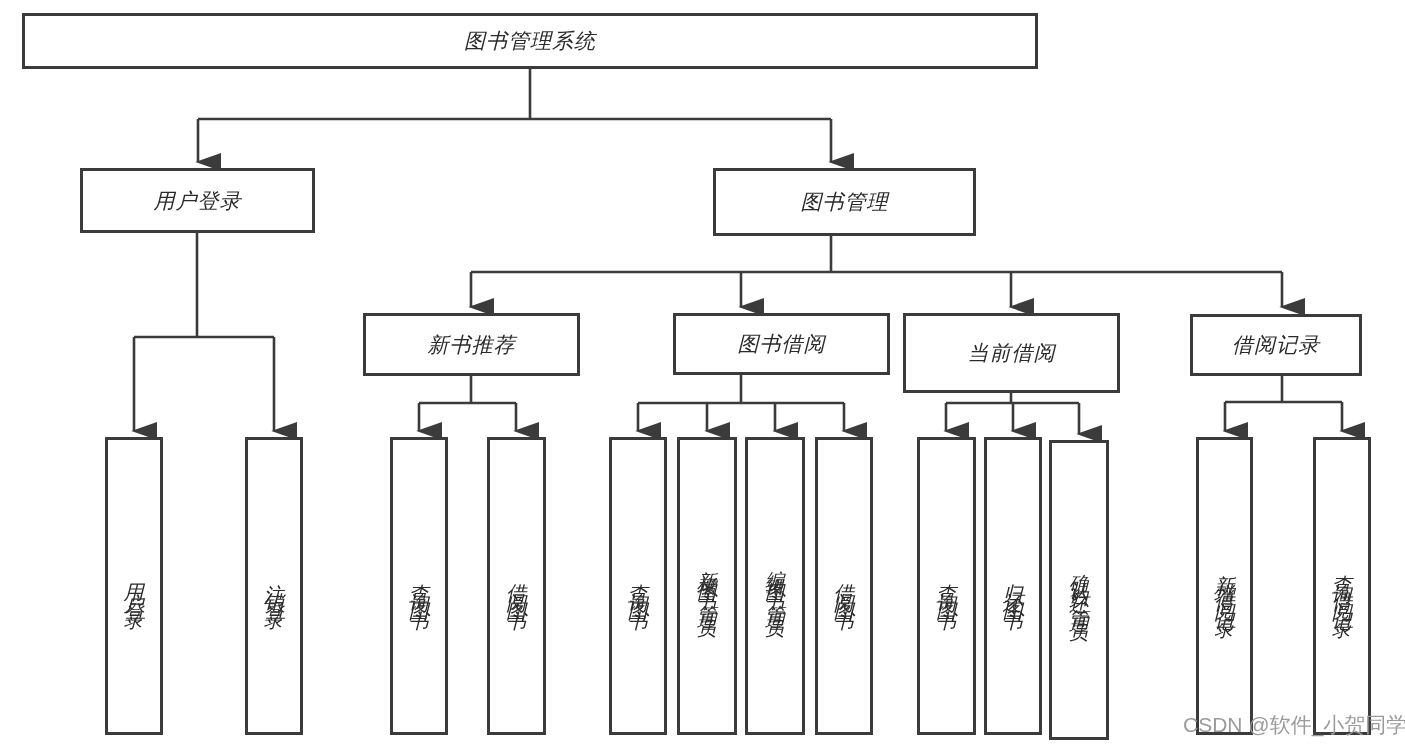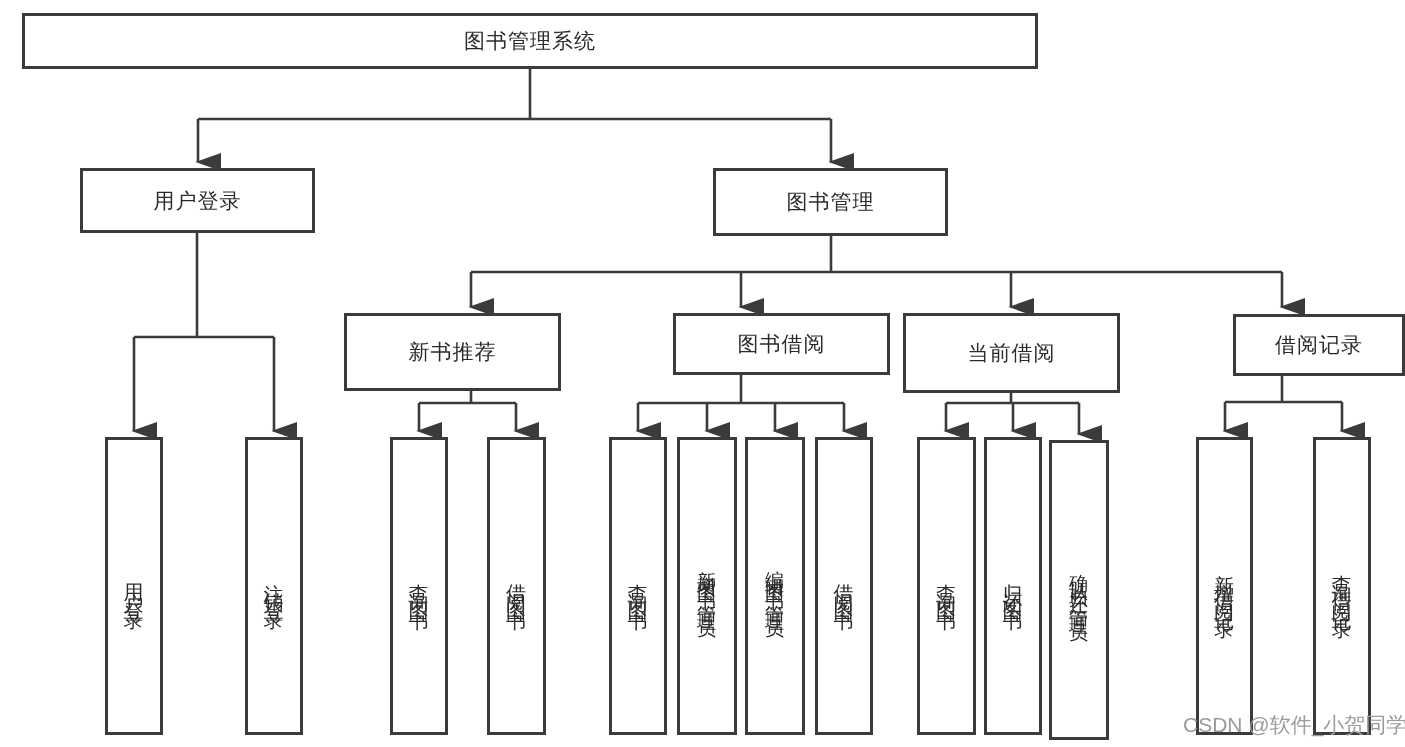--- a/index.html
+++ b/index.html
@@ -19,20 +19,21 @@
   }
   .node {
     position: absolute;
     box-sizing: border-box;
     border: 3px solid #3b3b3b;
     background: #ffffff;
     display: flex;
     align-items: center;
     justify-content: center;
     color: #2b2b2b;
+    font-style: italic;
   }
   .node.h { font-size: 21px; letter-spacing: 1px; }
   .node.v { font-size: 20px; }
   .node.v .vtext {
     writing-mode: vertical-rl;
     text-orientation: mixed;
     letter-spacing: 9px;
     line-height: 1;
     white-space: nowrap;
   }
@@ -101,34 +102,34 @@
     </g>
   </svg>
 
   <div class="node h" style="left:22px; top:13px; width:1016px; height:56px;">
     <span>图书管理系统</span>
   </div>
 
   <div class="node h" style="left:80px; top:168px; width:235px; height:65px;">
     <span>用户登录</span>
   </div>
-  <div class="node h" style="left:713px; top:168px; width:235px; height:68px;">
+  <div class="node h" style="left:713px; top:168px; width:263px; height:68px;">
     <span>图书管理</span>
   </div>
 
-  <div class="node h" style="left:344px; top:313px; width:217px; height:78px;">
+  <div class="node h" style="left:363px; top:313px; width:217px; height:63px;">
     <span>新书推荐</span>
   </div>
   <div class="node h" style="left:633px; top:313px; width:217px; height:62px;margin-left:40px;">
     <span>图书借阅</span>
   </div>
   <div class="node h" style="left:903px; top:313px; width:217px; height:80px;">
     <span>当前借阅</span>
   </div>
-  <div class="node h" style="left:1233px; top:314px; width:172px; height:62px;">
+  <div class="node h" style="left:1190px; top:314px; width:172px; height:62px;">
     <span>借阅记录</span>
   </div>
 
   <div class="node v" style="left:105px; top:437px; width:58px; height:298px;">
     <span class="vtext">用户登录</span>
   </div>
   <div class="node v" style="left:245px; top:437px; width:58px; height:298px;">
     <span class="vtext">注销登录</span>
   </div>
 

